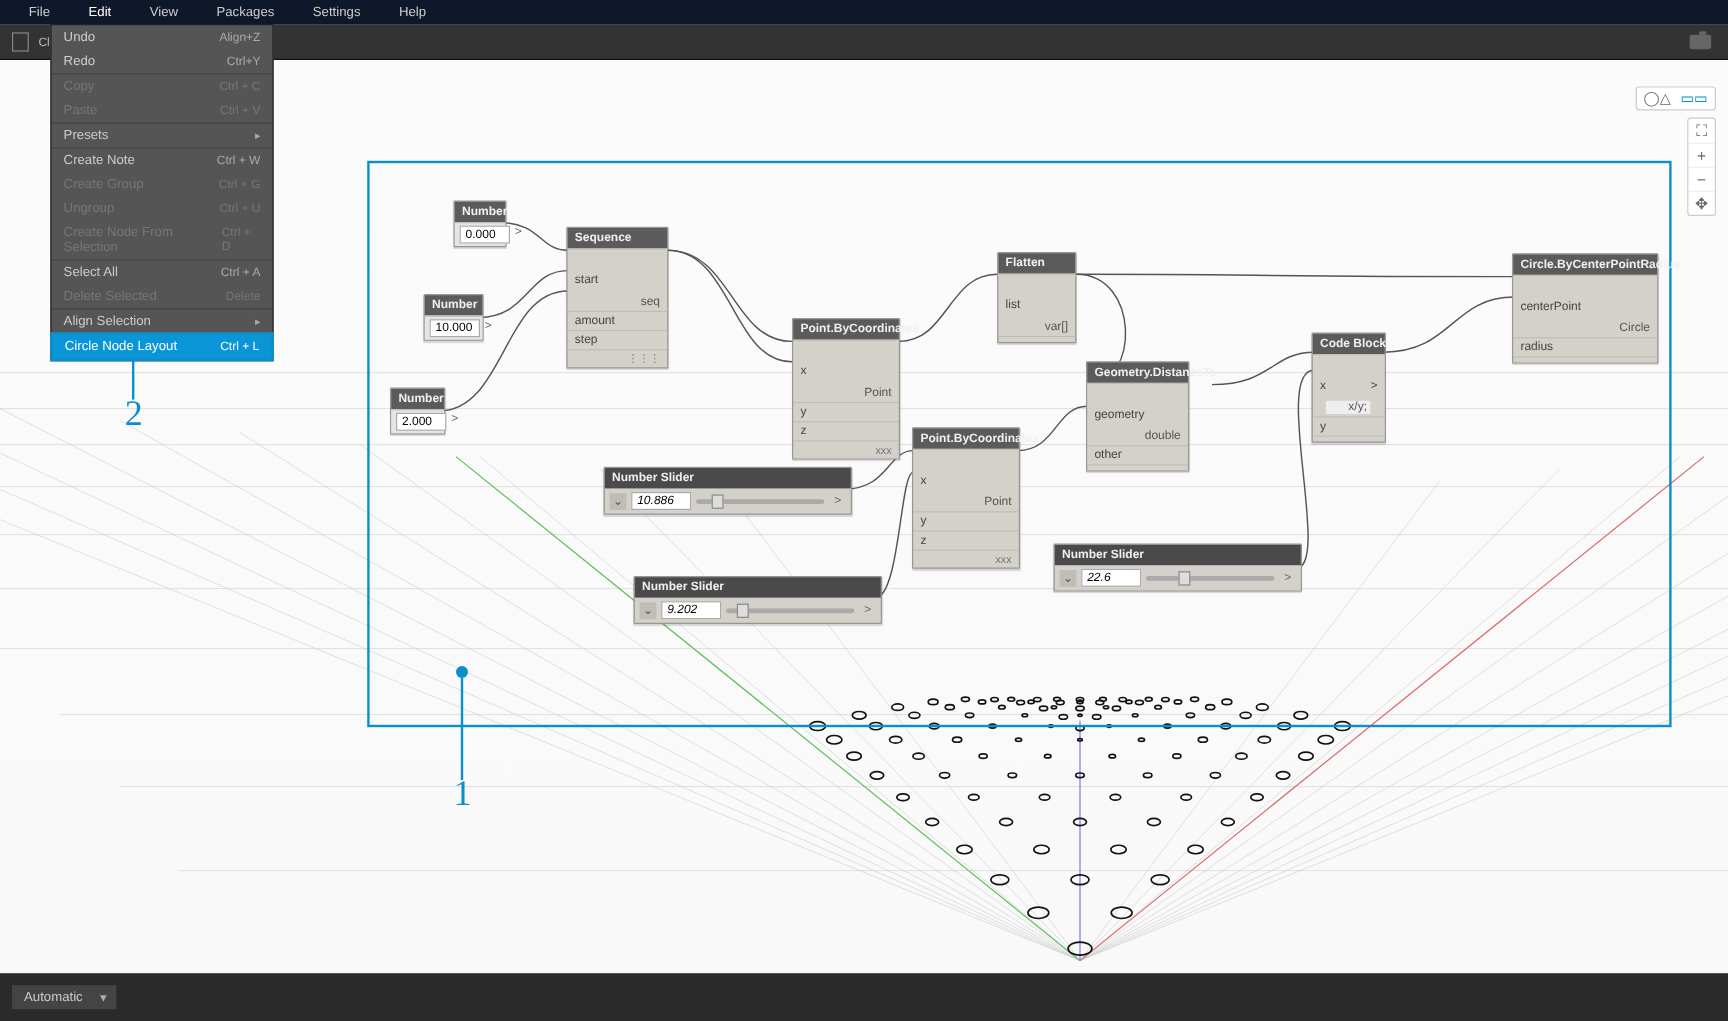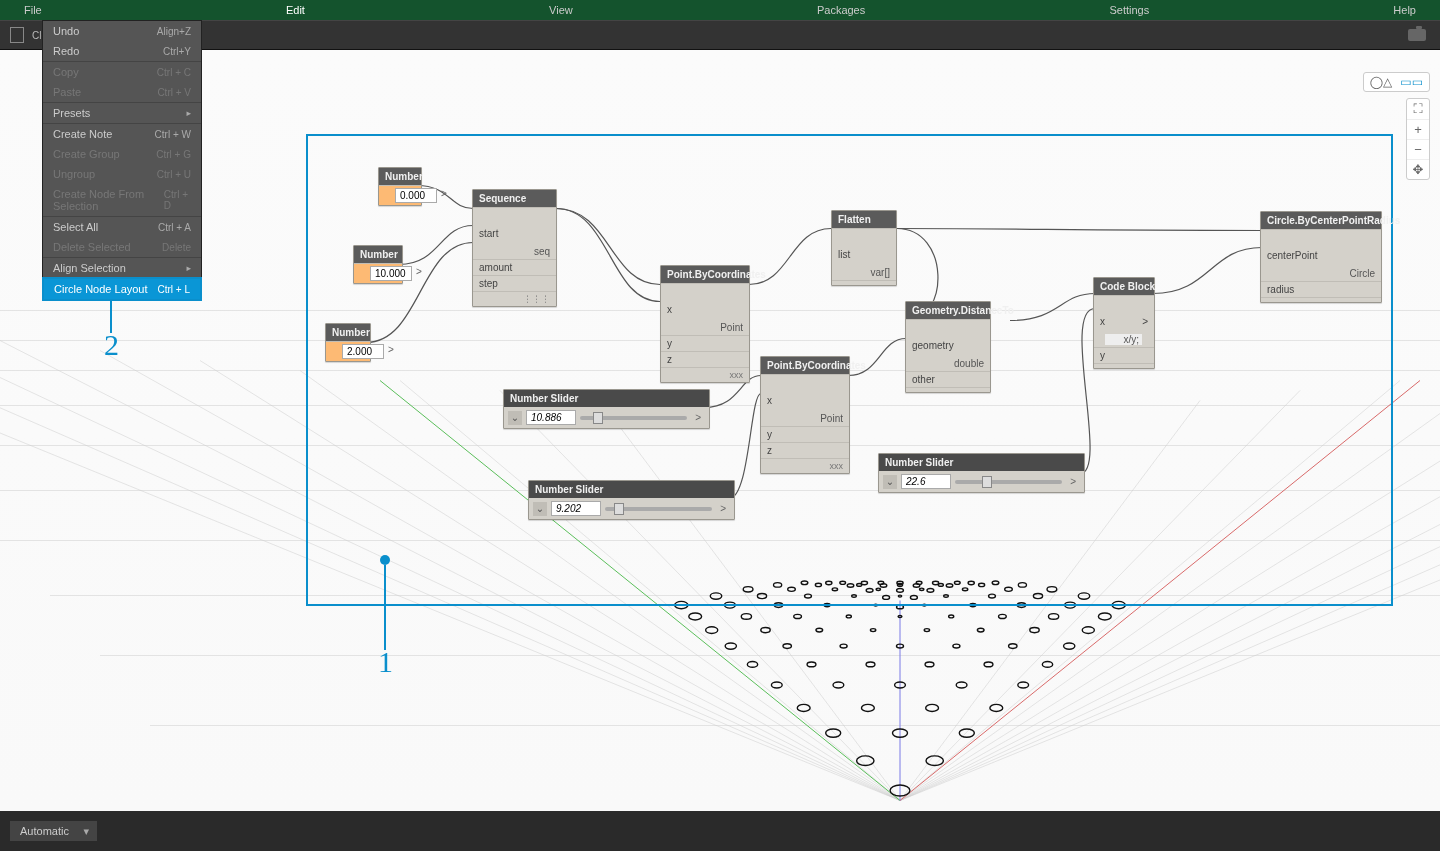--- a/index.html
+++ b/index.html
@@ -9,25 +9,24 @@
   background: #f5f5f5;
   width: 1440px;
   height: 851px;
   overflow: hidden;
   position: relative;
 }
 
 
 .menubar {
   height: 20px;
-  background: #14532d;
+  background: #0f172a;
   display: flex;
   align-items: center;
   padding: 0 8px;
-  justify-content: space-between;
 }
 .menubar .item {
   color: #ccc;
   padding: 0 16px;
   cursor: pointer;
 }
 .menubar .item.active { color: #fff; }
 
 
 .toolbar {
@@ -66,21 +65,21 @@
   transform: rotate(180deg);
   font-size: 10px;
   border-radius: 0 3px 3px 0;
   cursor: pointer;
 }
 
 
 .dropdown {
   position: absolute;
   left: 42px; top: 20px;
-  width: 160px;
+  width: 186px;
   background: #555;
   border: 1px solid #222;
   z-index: 100;
   color: #ccc;
 }
 .dropdown .mi {
   display: flex; justify-content: space-between; align-items: center;
   padding: 4px 10px;
   cursor: pointer;
 }
@@ -163,21 +162,21 @@
 }
 .node .title.sel { background: #4a4a4a; }
 .node .body { display: block; }
 .node .row {
   display: flex; justify-content: space-between; align-items: center;
   padding: 2px 6px; border-top: 1px solid #c0bdb6;
 }
 .node .row span { color: #444; }
 .node .row .out { color: #555; text-align: right; flex: 1; margin-top: 36px; }
 .node .valrow {
-  display: flex; align-items: flex-start; padding: 2px 16px; background: #fdba74; border-top: 1px solid #c0bdb6;
+  display: flex; align-items: flex-start; padding: 2px 4px; background: #e5e5e5; border-top: 1px solid #c0bdb6;
 }
 .node .valfield {
   background: #fff; border: 1px solid #aaa; padding: 1px 4px; font-size: 10px; width: 42px;
 }
 .node .arrow { padding: 0 4px; color: #666; }
 .node .foot { border-top: 1px solid #c0bdb6; padding: 2px 6px; font-size: 9px; color:#777; text-align:right; }
 
 .node.slider .body { display:flex; align-items:center; padding:3px 4px; gap:4px; }
 .node.slider .chev { width:14px; height:14px; background:#c0bdb6; display:flex; align-items:center; justify-content:center; color:#555; cursor:pointer;}
 .node.slider .svf { background:#fff; border:1px solid #aaa; padding:1px 4px; width:50px; font-style:italic; }

